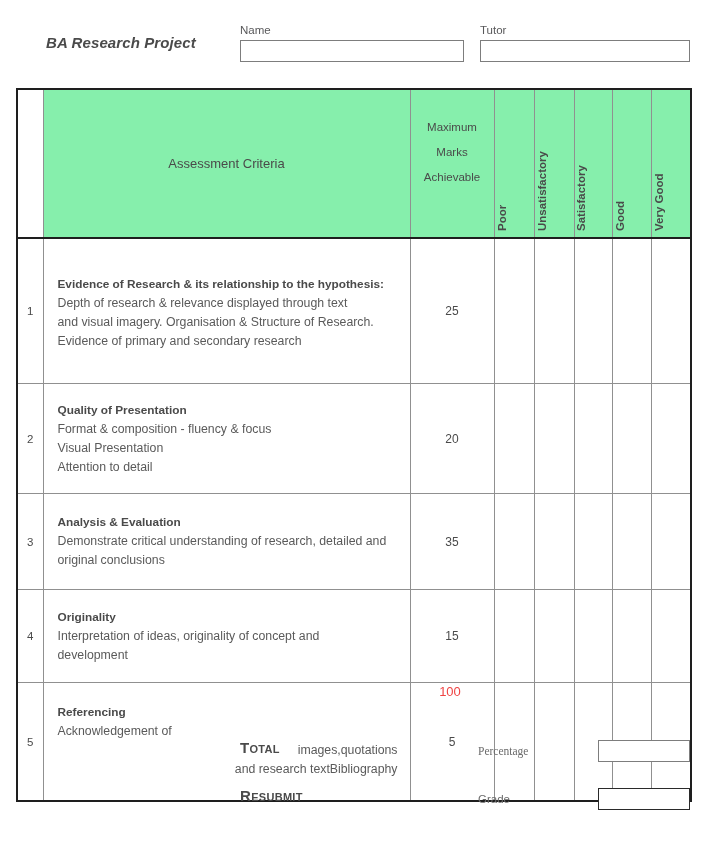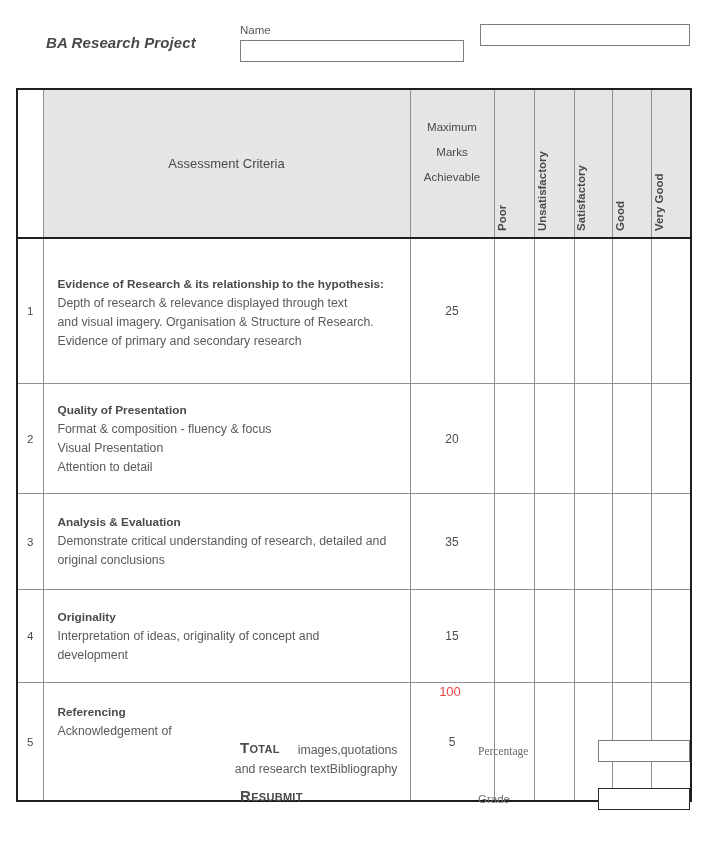--- a/index.html
+++ b/index.html
@@ -83,21 +83,21 @@
   col.c-num   { width: 26px; }
   col.c-crit  { width: 367px; }
   col.c-max   { width: 84px; }
   col.c-poor  { width: 40px; }
   col.c-unsat { width: 40px; }
   col.c-sat   { width: 38px; }
   col.c-good  { width: 39px; }
   col.c-vgood { width: 40px; }
 
   
-  #header-row > * { height: 125px; background: #e5e5e5; }
+  #header-row > * { height: 125px; background: #86efac; }
   #header-row .hdr-num { background: #ffffff; }
   .hdr-criteria {
     text-align: center;
     font-size: 13px;
     font-weight: 600;
     color: #4a4a4a;
   }
   .hdr-max {
     text-align: center;
     font-size: 11.5px;
@@ -231,20 +231,21 @@
 <div id="top-header">
 
   <div id="doc-title">BA Research Project</div>
 
   <div class="field-group" id="group-name">
     <span class="field-label">Name</span>
     <input class="field-box" type="text" id="name-input" value="" style="">
   </div>
 
   <div class="field-group" id="group-tutor">
+    <span class="field-label">Tutor</span>
     <input class="field-box" type="text" id="tutor-input" value="" style="">
   </div>
 </div>
 
 <table id="criteria-table">
   <colgroup>
     <col class="c-num">
       <col class="c-crit">
       <col class="c-max">
     <col class="c-poor">

